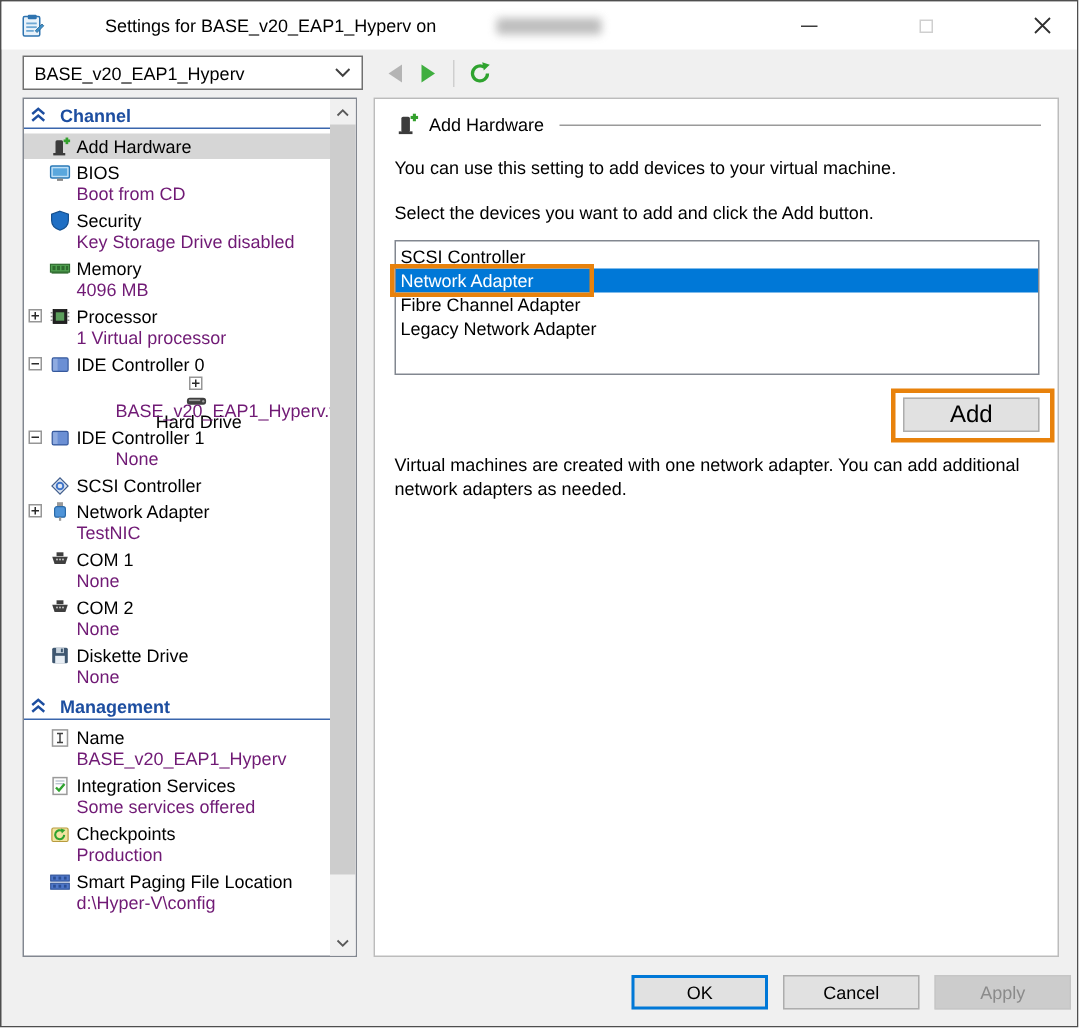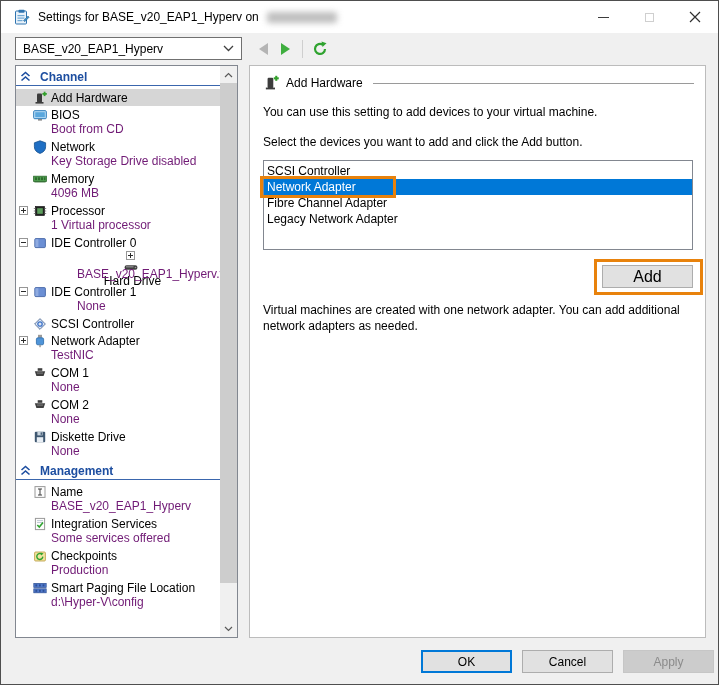--- a/index.html
+++ b/index.html
@@ -4,21 +4,21 @@
 <style>
   * { margin:0; padding:0; box-sizing:border-box; }
   html,body { background:#ffffff; }
   body { font-family:"Liberation Sans", sans-serif; font-size:12px; color:#000; }
 
   .window { position:relative; width:719px; height:685px; background:#f0f0f0;
             border:1px solid #4e4e4e; overflow:hidden; }
 
   
   .titlebar { position:absolute; left:0; top:0; width:100%; height:32px; background:#ffffff;
-              display:flex; align-items:center; padding-left:12px; }
+              display:flex; align-items:center; padding-left:12px;gap:32px; }
   .app-icon { width:17px; height:17px; flex:none; margin-right:8px; display:flex; }
   .title-text { white-space:nowrap; }
   .redacted { width:70px; height:11px; background:#a8a8a8; border-radius:2px;
               filter:blur(3px); opacity:.75; margin-left:8px; }
   .tb-spacer { flex:1; }
   .wc { width:46px; height:31px; display:flex; align-items:center; justify-content:center; }
   .min-glyph { width:11px; height:1px; background:#3c3c3c; }
   .max-glyph { width:9px; height:9px; border:1px solid #cfcfcf; background:#fff; }
 
   
@@ -181,21 +181,21 @@
         <span class="tlabel">BIOS</span>
       </div>
       <div class="tsub">Boot from CD</div>
 
       <div class="trow">
         <span class="ticon">
           <svg width="14" height="14" viewBox="0 0 14 14">
             <path d="M7 0.8 L12.6 2.8 V6.8 C12.6 10.3 10.2 12.4 7 13.4 C3.8 12.4 1.4 10.3 1.4 6.8 V2.8 Z" fill="#1f6fc4" stroke="#15508f" stroke-width="0.8"></path>
           </svg>
         </span>
-        <span class="tlabel">Network</span>
+        <span class="tlabel">Security</span>
       </div>
       <div class="tsub">Key Storage Drive disabled</div>
 
       <div class="trow">
         <span class="ticon">
           <svg width="14" height="14" viewBox="0 0 14 14">
             <rect x="0.6" y="4.2" width="12.8" height="5.2" fill="#4f9e4f" stroke="#2e6b2e" stroke-width="0.8"></rect>
             <rect x="2" y="5.3" width="2" height="2.8" fill="#2e6b2e"></rect>
               <rect x="5" y="5.3" width="2" height="2.8" fill="#2e6b2e"></rect>
             <rect x="8" y="5.3" width="2" height="2.8" fill="#2e6b2e"></rect>

